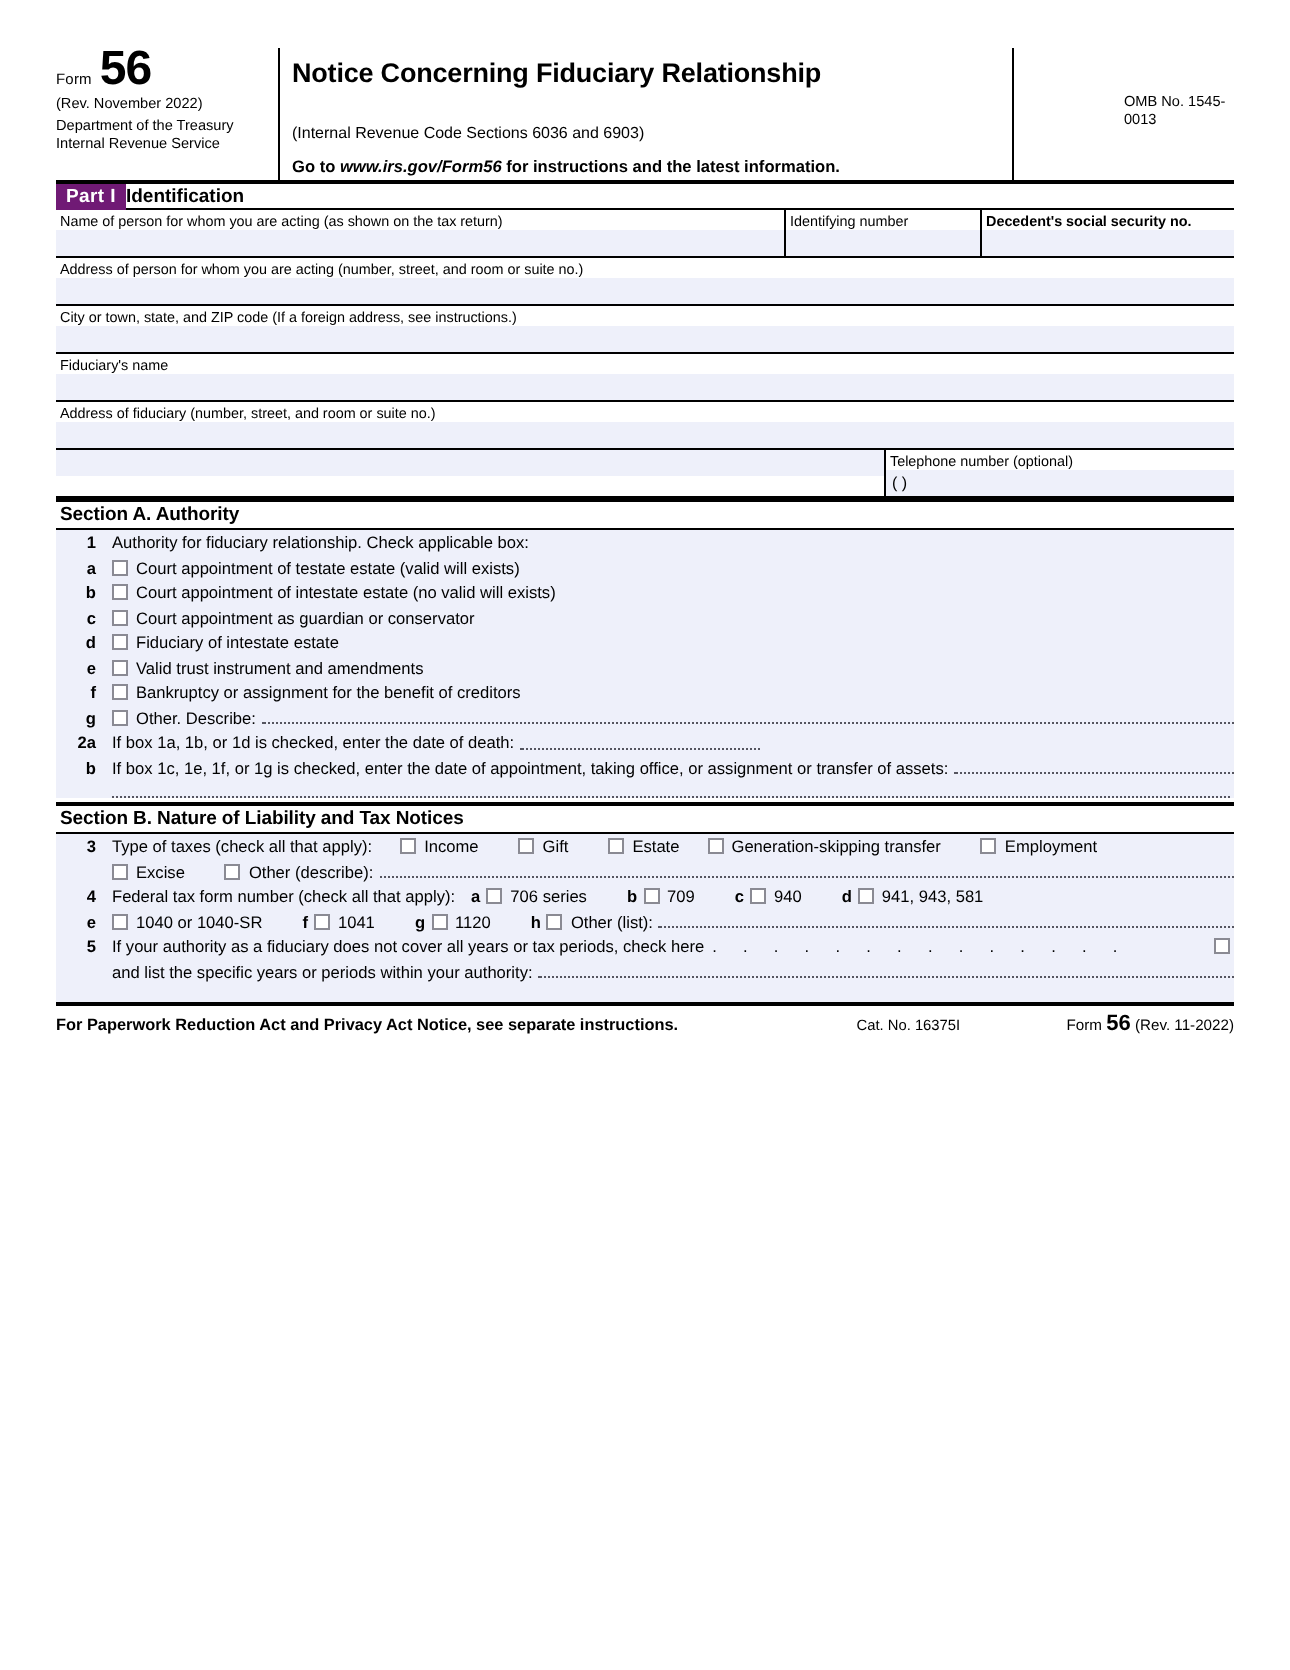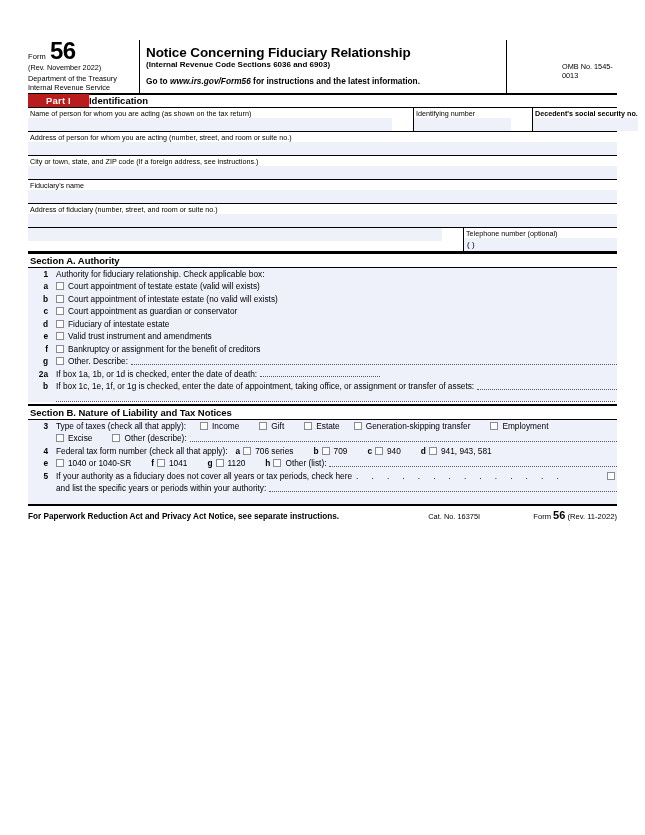--- a/index.html
+++ b/index.html
@@ -5,52 +5,52 @@
   * { box-sizing: border-box; }
   html, body {
     margin: 0; padding: 0;
     width: 645px; height: 835px;
     background: #ffffff;
     font-family: "Liberation Sans", sans-serif;
     color: #000;
   }
   #form-root {
     position: absolute;
-    left: 28px; top: 40px;
+    left: 28px; top: 24px;
     width: 589px;
   }
 
   
   .hdr { display: flex; align-items: stretch; border-bottom: 2px solid #000; }
   .hdr-left { width: 112px; padding-right: 4px; border-right: 1.5px solid #000; }
   .hdr-mid { flex: 1; text-align: left; padding: 3px 6px 2px; border-right: 1.5px solid #000; }
   .hdr-right { width: 110px; padding: 22px 0 0 8px; }
 
   .form56-line { display: flex; align-items: baseline; gap: 4px; height: 22px; }
   .lbl-form { font-size: 7.5px; letter-spacing: .1px; }
   .num56 { font-size: 24px; font-weight: bold; line-height: 22px; letter-spacing: -.5px; }
   .rev { font-size: 7.3px; margin-top: 1px; }
   .dept { font-size: 7.3px; line-height: 1.28; margin-top: 2px; }
 
   .title { font-size: 13.5px; font-weight: bold; letter-spacing: -.1px; margin-top: 2px; }
-  .subtitle { font-size: 8px; font-weight: bold; margin-top: 0; }
+  .subtitle { font-size: 8px; font-weight: normal; margin-top: 18px; }
   .goto { font-size: 8.3px; font-weight: bold; margin-top: 7px; }
   .goto i { font-style: italic; }
   .omb { font-size: 7.3px; margin-left: 47px; }
 
   
   .partbar { display: flex; align-items: center; border-bottom: 1.2px solid #000; height: 13px; }
   .part-tag {
-    background: #b91c1c; color: #fff; font-size: 9.5px; font-weight: bold;
-    padding: 0 18px; height: 13px; line-height: 13px; letter-spacing: .2px;
+    background: #701a75; color: #fff; font-size: 9.5px; font-weight: bold;
+    padding: 0 5px; height: 13px; line-height: 13px; letter-spacing: .2px;
   }
   .part-title { font-size: 9.5px; font-weight: bold; line-height: 13px; }
 
   
-  .frow { display: flex; border-bottom: 1.2px solid #000; gap: 21px; }
+  .frow { display: flex; border-bottom: 1.2px solid #000; }
   .fcell { position: relative; flex: 1; }
   .fcell + .fcell { border-left: 1.2px solid #000; }
   .fcap { font-size: 7.2px; padding: 1px 0 0 2px; line-height: 9px; white-space: nowrap; }
   .fcap.b { font-weight: bold; }
   .fbox { background: #eef0fa; height: 13px; }
   .phone-in { background: #eef0fa; height: 13px; font-size: 8px; padding-left: 3px; line-height: 13px; }
 
   
   .secbar {
     font-size: 9.5px; font-weight: bold; padding: 1px 0 1px 2px;

